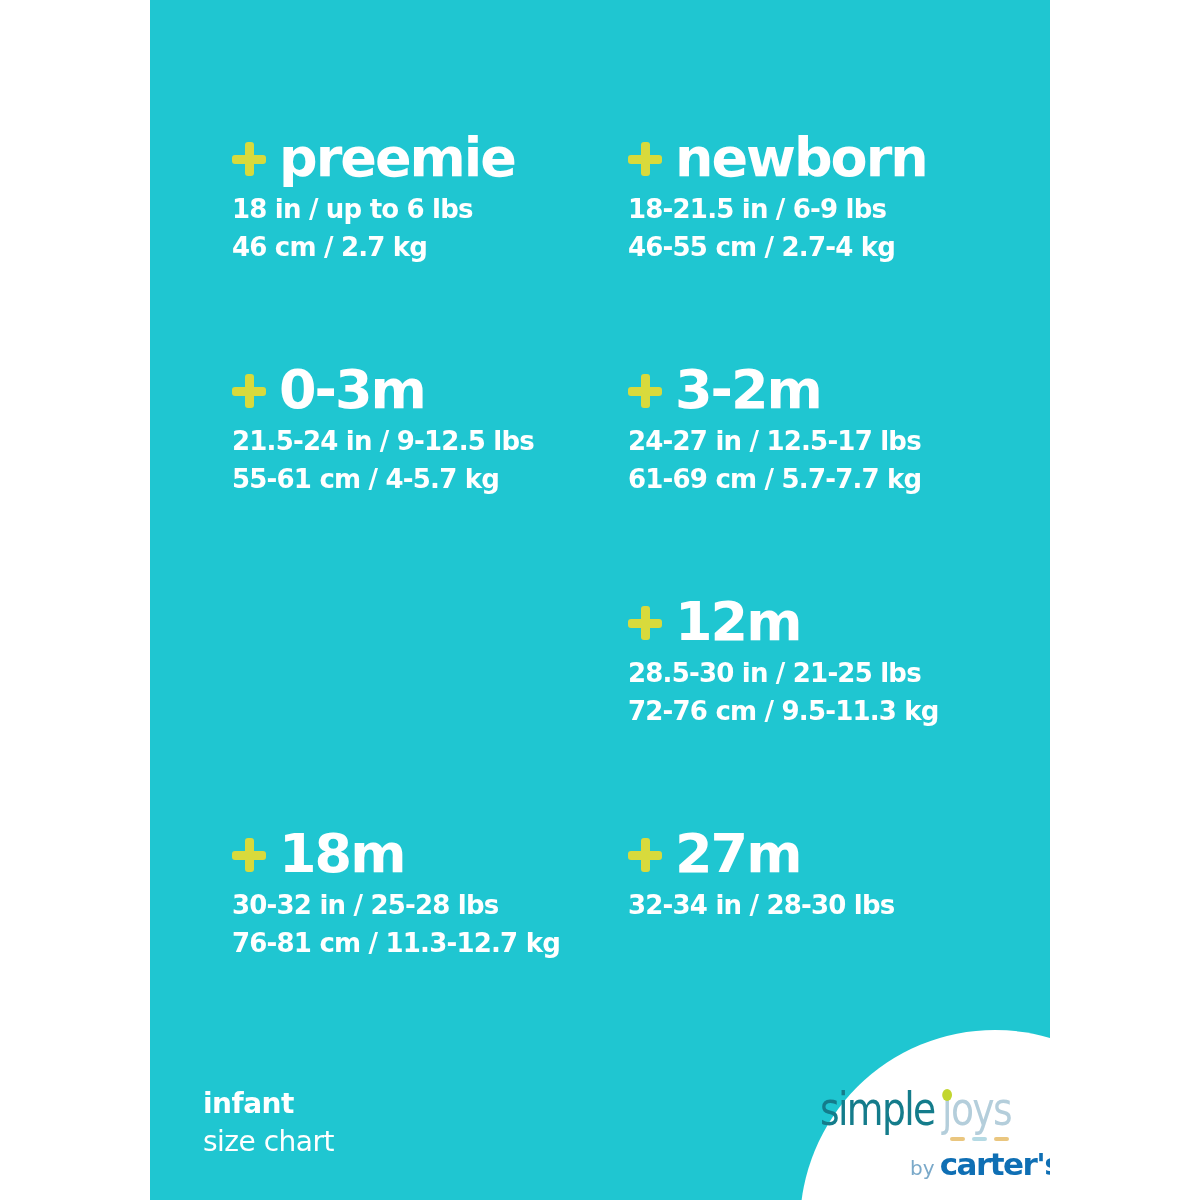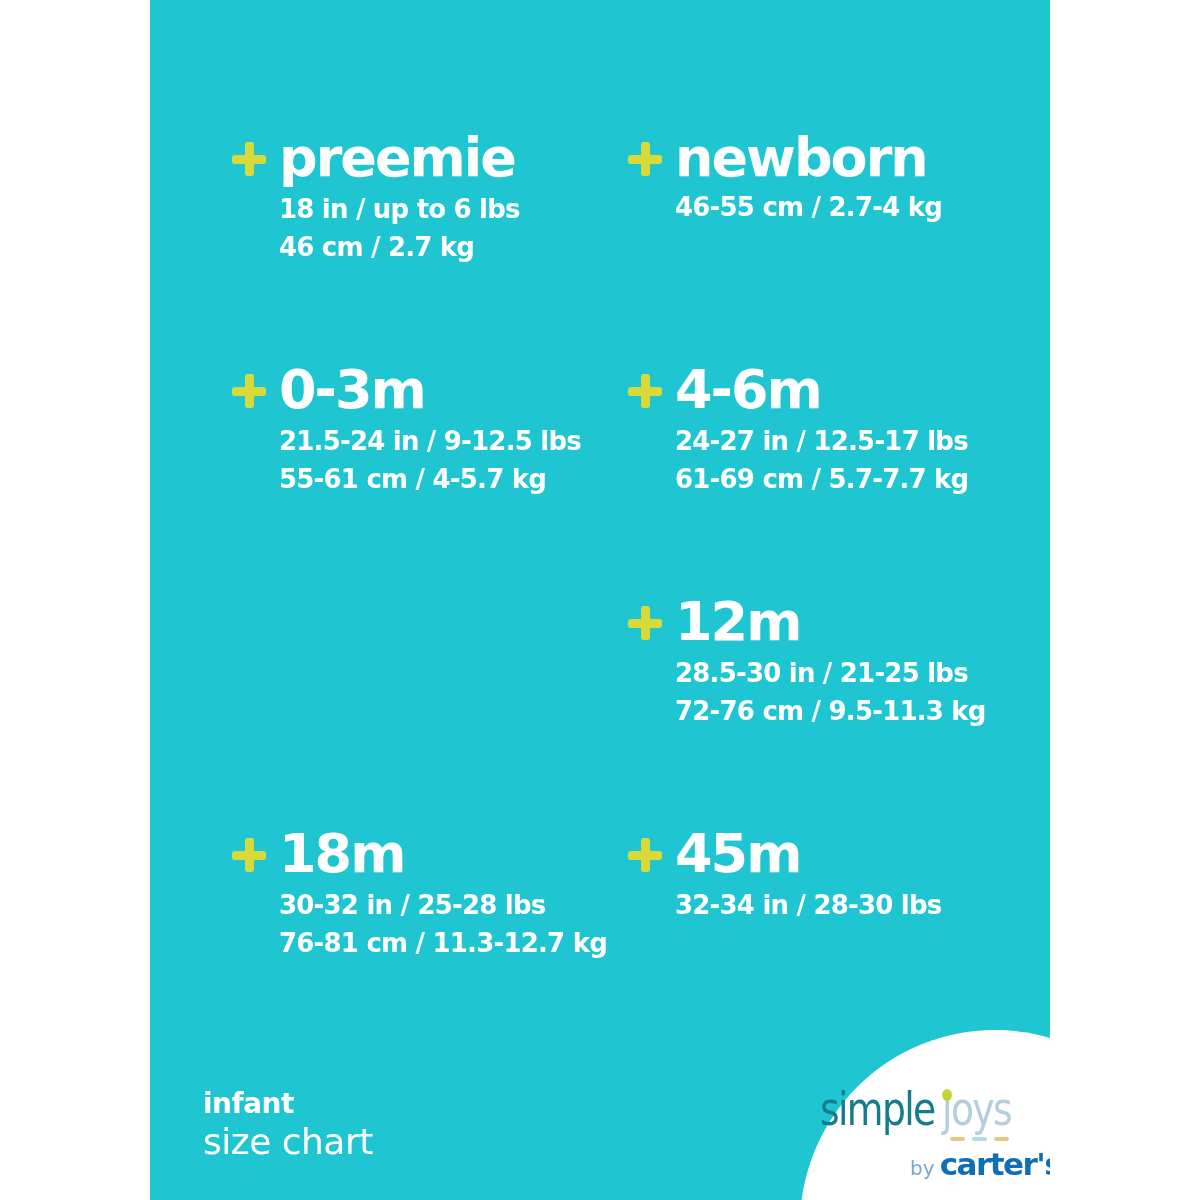--- a/index.html
+++ b/index.html
@@ -34,27 +34,27 @@
   .plus::after {
     content:""; position:absolute; left:13px; top:0; width:9px; height:34px;
     border-radius:3px; background:#d8da3c;
   }
   .size-name {
     font-size:54px; font-weight:bold; line-height:60px;
     letter-spacing:-2px; white-space:nowrap;
   }
   .spec {
     font-size:26px; font-weight:bold; letter-spacing:-0.8px;
-    margin-left:47px; line-height:38px; white-space:nowrap;
+    line-height:38px; white-space:nowrap;
   }
   .spec.first { margin-top:2px; }
   
   .footer { position:absolute; left:53px; top:1085px; color:#ffffff; }
   .footer-line1 { font-size:28px; font-weight:bold; line-height:38px; letter-spacing:-0.5px; }
-  .footer-line2 { font-size:36px; font-weight:normal; line-height:38px; letter-spacing:-0.5px; }
+  .footer-line2 { font-size:28px; font-weight:normal; line-height:38px; letter-spacing:-0.5px; }
   
   .logo-circle {
     position:absolute; left:650px; top:1030px; width:390px; height:390px;
     border-radius:50%; background:#ffffff;
   }
   .logo-main {
     position:absolute; left:20px; top:56px; font-size:46px; line-height:1;
     letter-spacing:-2px; white-space:nowrap;
     transform:scaleX(0.82); transform-origin:left top;
   }
@@ -85,36 +85,37 @@
       </div>
       <div class="spec first">18 in / up to 6 lbs</div>
       <div class="spec">46 cm / 2.7 kg</div>
     </div>
 
     <div class="cell c-right r-0">
       <div class="head">
         <span class="plus"></span>
         <span class="size-name">newborn</span>
       </div>
+      <div class="spec first">18-21.5 in / 6-9 lbs</div>
       <div class="spec">46-55 cm / 2.7-4 kg</div>
     </div>
 
     <div class="cell c-left r-1">
       <div class="head">
         <span class="plus"></span>
         <span class="size-name">0-3m</span>
       </div>
       <div class="spec first">21.5-24 in / 9-12.5 lbs</div>
       <div class="spec">55-61 cm / 4-5.7 kg</div>
     </div>
 
     <div class="cell c-right r-1">
       <div class="head">
         <span class="plus"></span>
-        <span class="size-name">4-6m</span>
+        <span class="size-name">3-2m</span>
       </div>
       <div class="spec first">24-27 in / 12.5-17 lbs</div>
       <div class="spec">61-69 cm / 5.7-7.7 kg</div>
     </div>
 
 
     <div class="cell c-right r-2">
       <div class="head">
         <span class="plus"></span>
         <span class="size-name">12m</span>
@@ -128,21 +129,21 @@
         <span class="plus"></span>
         <span class="size-name">18m</span>
       </div>
       <div class="spec first">30-32 in / 25-28 lbs</div>
       <div class="spec">76-81 cm / 11.3-12.7 kg</div>
     </div>
 
     <div class="cell c-right r-3">
       <div class="head">
         <span class="plus"></span>
-        <span class="size-name">45m</span>
+        <span class="size-name">27m</span>
       </div>
       <div class="spec first">32-34 in / 28-30 lbs</div>
     </div>
 
     <div class="footer">
       <div class="footer-line1">infant</div>
       <div class="footer-line2">size chart</div>
     </div>
 
     <div class="logo-circle">

